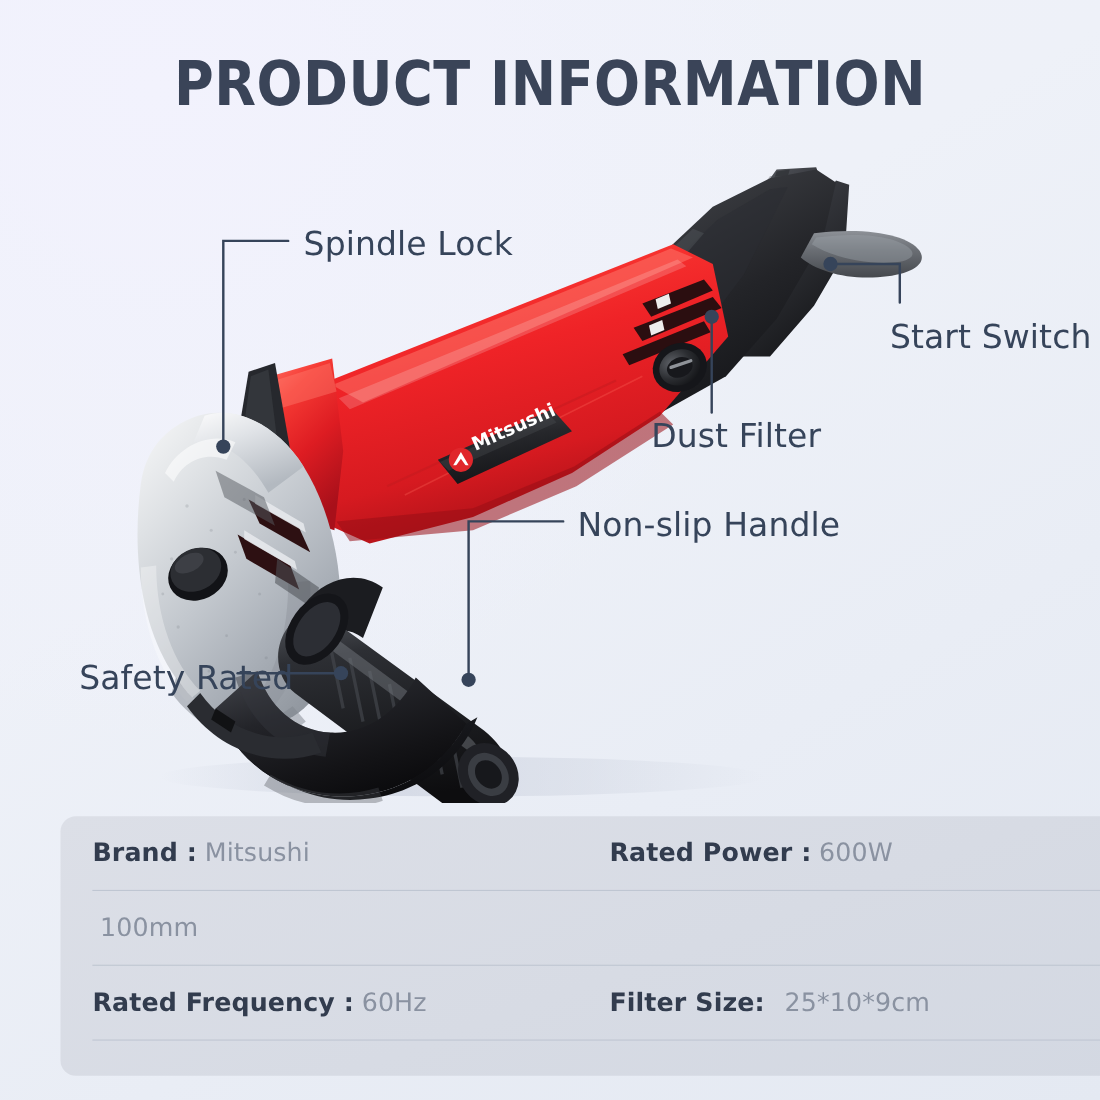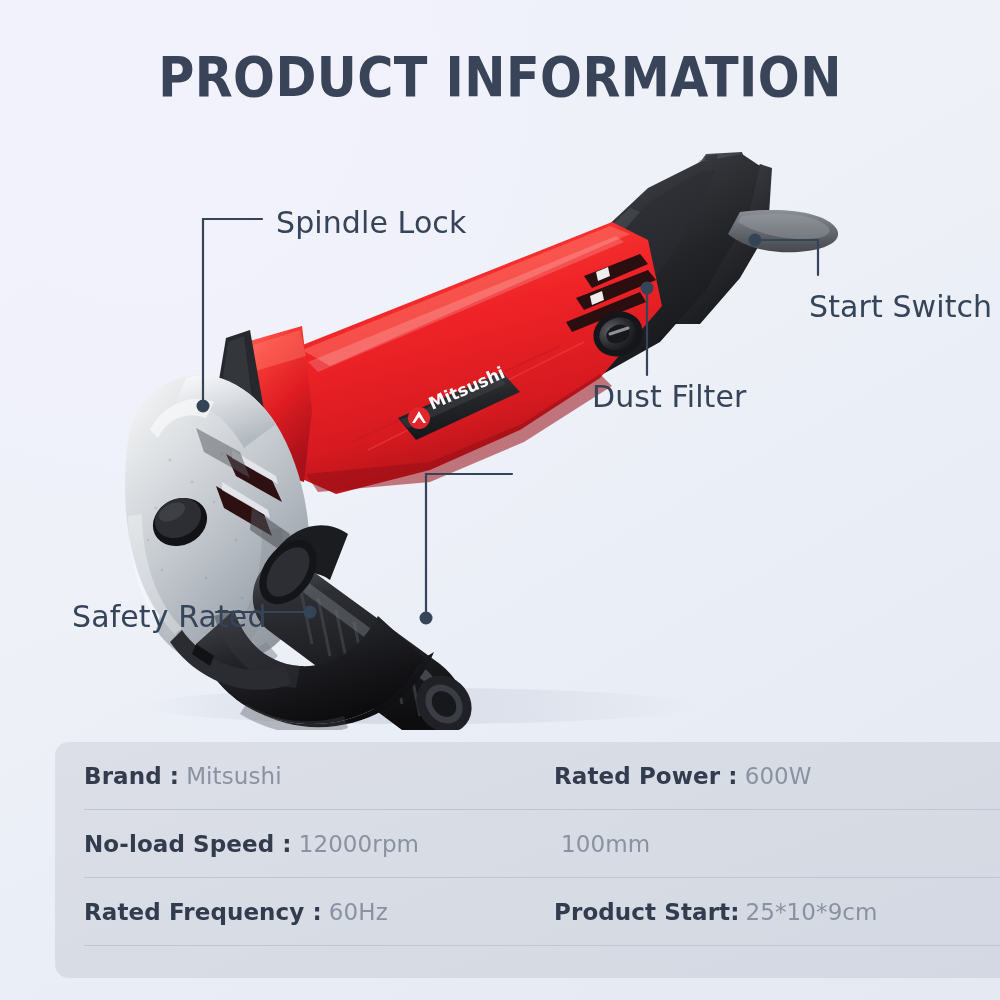--- a/index.html
+++ b/index.html
@@ -72,21 +72,21 @@
   }
   .spec-cell.col1 { width:470px; }
   .spec-cell.col2 { width:auto; }
   .spec-label {
     font-weight:700; color:#323c4e; letter-spacing:0.1px;
   }
   .spec-value {
     font-weight:400; color:#8a92a1; letter-spacing:0.1px;
     margin-left:7px;
   }
-  .spec-value.tight { margin-left:6px; }
+  .spec-value.tight { margin-left:18px; }
 </style>
 </head>
 <body>
 
 <div id="page">
 
   <div id="title">PRODUCT INFORMATION</div>
 
   <div id="product">
     <svg viewBox="0 0 1000 620" xmlns="http://www.w3.org/2000/svg">
@@ -346,54 +346,51 @@
         <circle cx="755" cy="240" r="6.5"></circle>
         <circle cx="647" cy="288" r="6.5"></circle>
         <circle cx="426" cy="618" r="6.5"></circle>
         <circle cx="310" cy="612" r="6.5"></circle>
       </g>
     </svg>
 
     <div class="callout" style="left:276px; top:209px;">Spindle Lock</div>
     <div class="callout" style="left:762px; top:293px;margin-left:47px;">Start Switch</div>
     <div class="callout" style="left:592px; top:383px;">Dust Filter</div>
+    <div class="callout" style="left:525px; top:464px;">Non-slip Handle</div>
     <div class="callout" style="left:72px; top:603px;">Safety Rated</div>
   </div>
 
   <div id="spec-panel">
 
     <div class="spec-row">
       <div class="spec-cell col1">
         <span class="spec-label">Brand :</span>
         <span class="spec-value">Mitsushi</span>
       </div>
       <div class="spec-cell col2">
         <span class="spec-label">Rated Power :</span>
         <span class="spec-value">600W</span>
       </div>
       <div class="divider"></div>
     </div>
 
     <div class="spec-row">
-      <div class="spec-cell col1">
-        <span class="spec-label">No-load Speed :</span>
-        <span class="spec-value">12000rpm</span>
-      </div>
       <div class="spec-cell col2">
         <span class="spec-value">100mm</span>
       </div>
       <div class="divider"></div>
     </div>
 
     <div class="spec-row">
       <div class="spec-cell col1">
         <span class="spec-label">Rated Frequency :</span>
         <span class="spec-value">60Hz</span>
       </div>
       <div class="spec-cell col2">
-        <span class="spec-label">Product Start:</span>
+        <span class="spec-label">Filter Size:</span>
         <span class="spec-value tight">25*10*9cm</span>
       </div>
       <div class="divider"></div>
     </div>
 
   </div>
 </div>
 
 </body></html>

